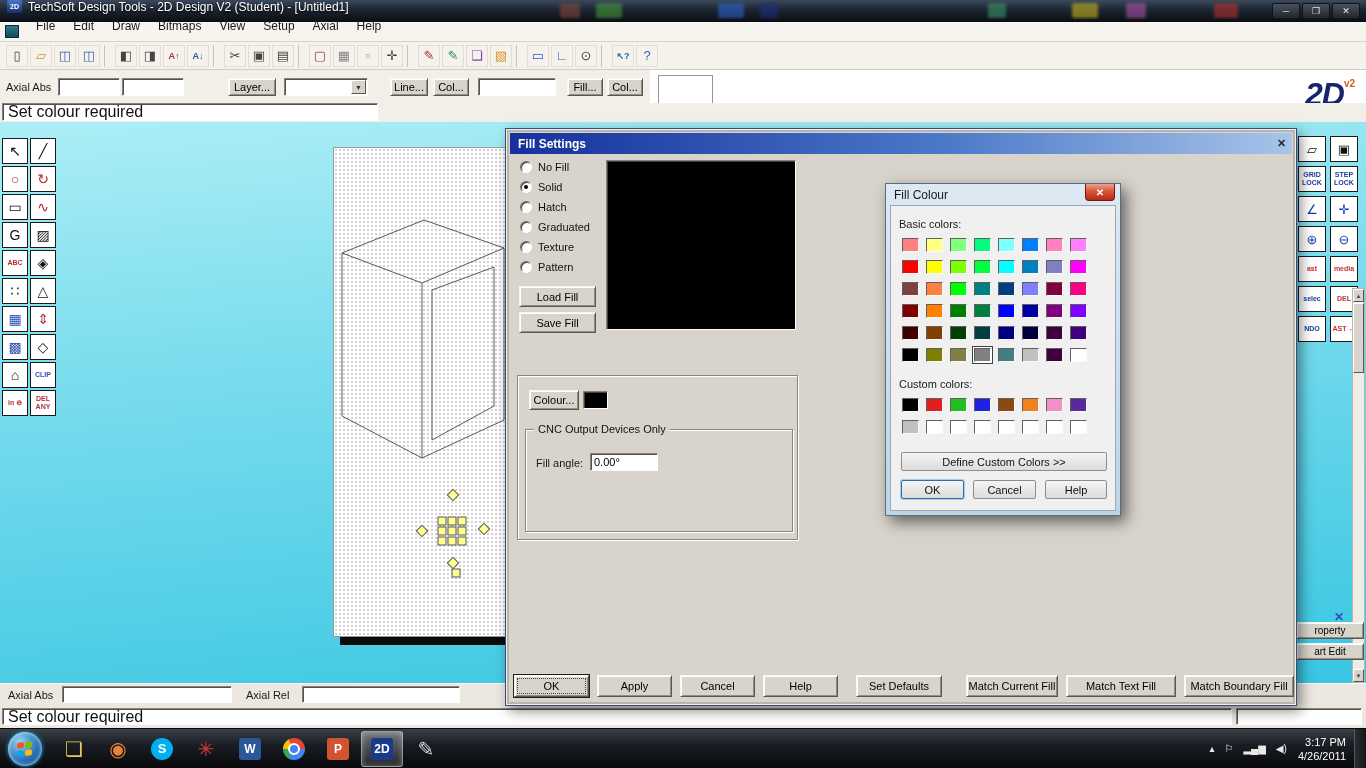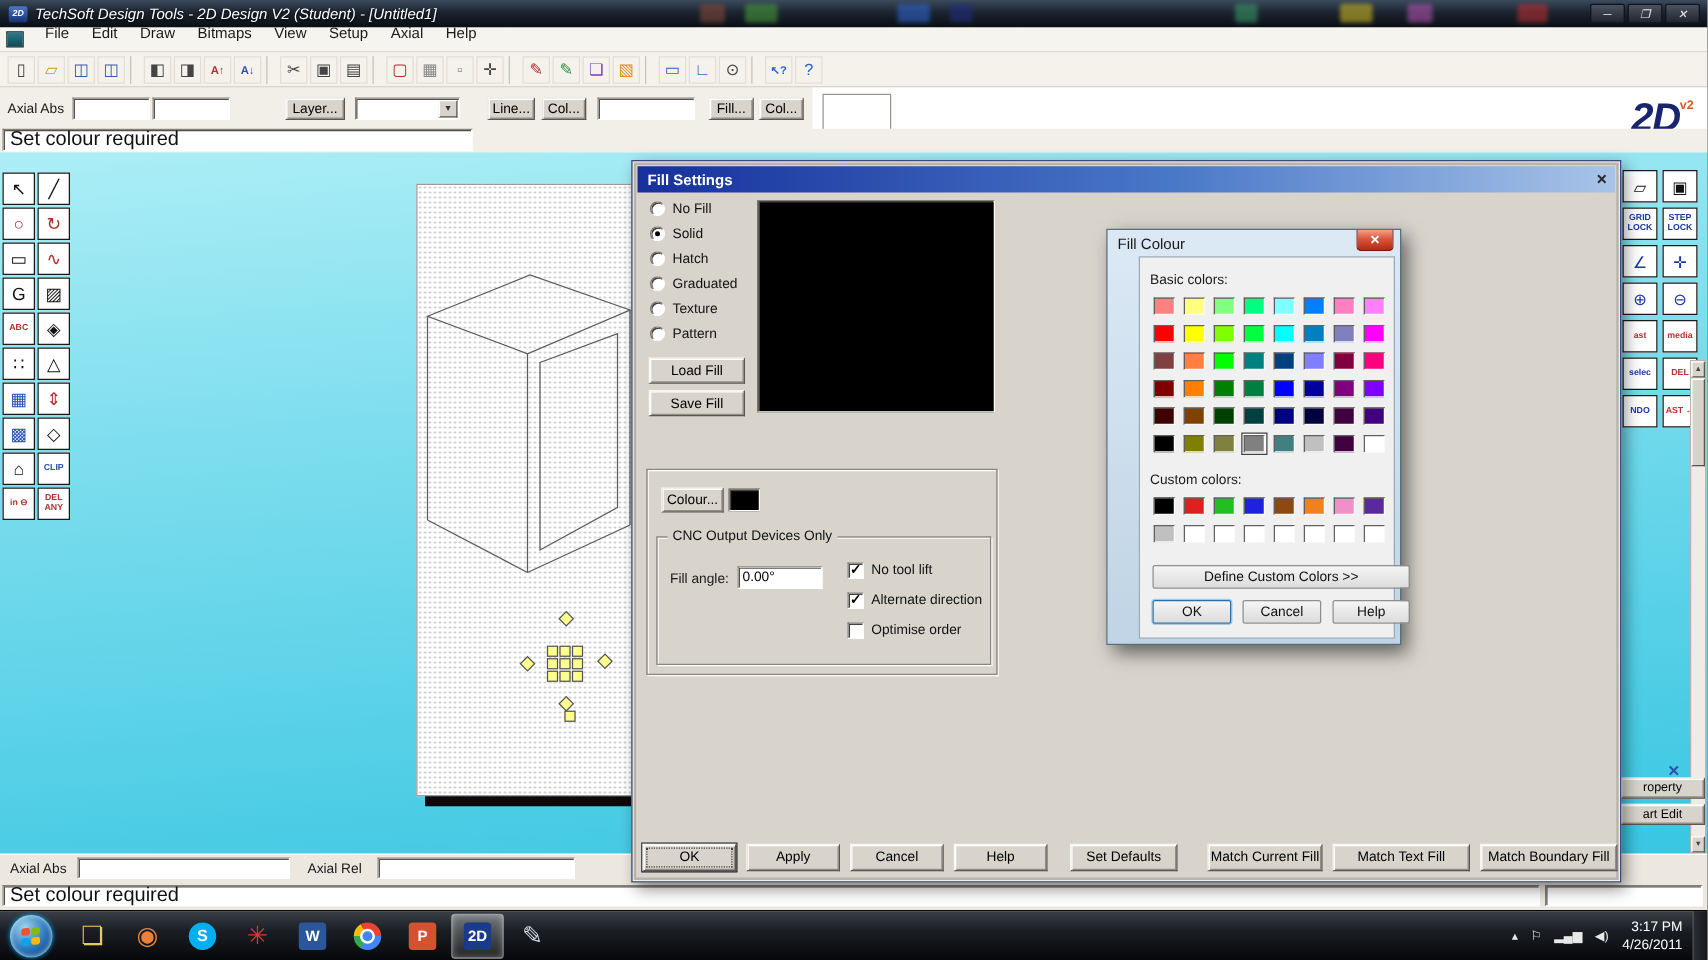--- a/index.html
+++ b/index.html
@@ -2,21 +2,21 @@
 <html><head>
 <meta charset="utf-8">
 <style>
   *{margin:0;padding:0;box-sizing:border-box;}
   html,body{width:1366px;height:768px;overflow:hidden;}
   body{font-family:"Liberation Sans",sans-serif;background:#000;}
   #screen{position:relative;width:1366px;height:768px;background:#f2efe9;overflow:hidden;}
   .abs{position:absolute;}
 
   
-  .titlebar{background:linear-gradient(180deg,#3b4a5c 0%,#1c2430 45%,#0a0e14 100%);display:flex;align-items:center;color:#fff;font-style:italic;}
+  .titlebar{background:linear-gradient(180deg,#3b4a5c 0%,#1c2430 45%,#0a0e14 100%);display:flex;align-items:flex-start;color:#fff;}
   .glass i{position:absolute;top:3px;height:15px;opacity:.55;filter:blur(1.5px);border-radius:2px;}
   .glass i:nth-child(1){left:560px;width:20px;background:#8a4a3a;}
   .glass i:nth-child(2){left:596px;width:26px;background:#4aa23c;}
   .glass i:nth-child(3){left:718px;width:26px;background:#2f68d8;}
   .glass i:nth-child(4){left:760px;width:18px;background:#232e86;}
   .glass i:nth-child(5){left:988px;width:18px;background:#3aa06a;}
   .glass i:nth-child(6){left:1072px;width:26px;background:#d8c020;}
   .glass i:nth-child(7){left:1126px;width:20px;background:#b856b8;}
   .glass i:nth-child(8){left:1214px;width:24px;background:#c03030;}
   .appico{width:15px;height:13px;margin:0 6px 0 7px;background:linear-gradient(#4a78c8,#16306e);color:#fff;font-size:7px;font-weight:bold;display:flex;align-items:center;justify-content:center;border-radius:2px;z-index:2;}
@@ -82,21 +82,21 @@
   .checkbox{width:13px;height:13px;background:#fff;border:1px solid;border-color:#74706a #fff #fff #74706a;box-shadow:inset 1px 1px 0 #44403a;position:relative;}
   .checkbox.on::after{content:"✓";position:absolute;left:1px;top:-2px;font-size:11px;font-weight:bold;color:#000;}
   .clbl{font-size:11px;color:#111;}
   #fs-buttons{position:absolute;left:0;top:546px;right:0;height:22px;display:flex;}
   #fs-buttons .btn{height:22px;}
 
   
   .win7dlg{background:linear-gradient(#dce9f5,#bfd4e5);border:1px solid #56707f;box-shadow:5px 6px 14px rgba(0,0,0,.55);z-index:60;}
   .t7{position:absolute;left:0;top:0;right:0;height:21px;display:flex;align-items:center;padding-left:8px;font-size:12px;color:#1a1a1a;}
   .close7{position:absolute;right:5px;top:0;width:30px;height:17px;background:linear-gradient(#f3a08a,#d9553a 45%,#b52a14);border:1px solid #7c150c;border-top:none;border-radius:0 0 4px 4px;color:#fff;font-size:10px;font-weight:bold;display:flex;align-items:center;justify-content:center;}
-  .body7{position:absolute;left:4px;top:21px;right:4px;bottom:4px;background:#f0f0f0;border:1px solid #96aabb;margin-left:21px;}
+  .body7{position:absolute;left:4px;top:21px;right:4px;bottom:4px;background:#f0f0f0;border:1px solid #96aabb;}
   .w7lbl{font-size:11px;color:#1a1a1a;position:absolute;}
   #basic-grid,#custom-grid{position:absolute;display:grid;grid-template-columns:repeat(8,17px);gap:8px 7px;}
   .swatch{width:17px;height:14px;border:1px solid;border-color:#606060 #fafafa #fafafa #606060;}
   .swatch.sel{box-shadow:0 0 0 1px #fff,0 0 0 2px #404040;}
   .w7btn{position:absolute;height:19px;background:linear-gradient(#f5f5f5,#dcdcdc);border:1px solid #8e8e8e;border-radius:2px;font-size:11px;display:flex;align-items:center;justify-content:center;color:#111;}
   .w7btn.def7{border:1px solid #2f6fa8;box-shadow:0 0 0 1px #a8cce8;}
 
   
   .taskbar{background:linear-gradient(180deg,#3a4048 0%,#1a1e24 40%,#07080a 100%);display:flex;align-items:center;z-index:100;border-top:1px solid #060708;}
   .orb{width:34px;height:34px;margin:0 10px 0 8px;border-radius:50%;background:radial-gradient(circle at 35% 30%,#9ad4f0,#2a72b8 55%,#0c3a6e);box-shadow:inset 0 0 4px #dff,0 0 4px #0af;display:flex;align-items:center;justify-content:center;}
@@ -351,34 +351,20 @@
     <div class="btn abs" style="left:13px;top:183px;width:77px;height:21px">Save Fill</div>
 
     <div class="groupbox" style="left:11px;top:246px;width:281px;height:165px"></div>
     <div class="btn abs" style="left:23px;top:261px;width:50px;height:20px">Colour...</div>
     <div class="sunken2 abs" style="left: 77px; top: 262px; width: 25px; height: 18px; background: rgb(0, 0, 0);"></div>
 
     <div class="groupbox" style="left:19px;top:300px;width:268px;height:103px">
       <span class="gleg">CNC Output Devices Only</span>
       <span class="lbl" style="left:10px;top:27px">Fill angle:</span>
       <input class="sunken abs" style="left: 64px; top: 23px; width: 68px; height: 18px;" value="0.00°">
-      <div id="fs-checks" class="abs" style="left:152px;top:14px">
-          <div class="check-row">
-            <span class="checkbox on"></span>
-            <span class="clbl">No tool lift</span>
-          </div>
-          <div class="check-row">
-            <span class="checkbox on"></span>
-            <span class="clbl">Alternate direction</span>
-          </div>
-          <div class="check-row">
-            <span class="checkbox"></span>
-            <span class="clbl">Optimise order</span>
-          </div>
-        </div>
     </div>
 
     <div id="fs-buttons">
         <div class="btn def" style="width: 75px; margin-left: 8px;">OK</div>
         <div class="btn" style="width: 75px; margin-left: 8px;">Apply</div>
         <div class="btn" style="width: 75px; margin-left: 8px;">Cancel</div>
         <div class="btn" style="width: 75px; margin-left: 8px;">Help</div>
         <div class="btn" style="width: 86px; margin-left: 18px;">Set Defaults</div>
         <div class="btn" style="width: 92px; margin-left: 24px;">Match Current Fill</div>
         <div class="btn" style="width: 110px; margin-left: 8px;">Match Text Fill</div>

